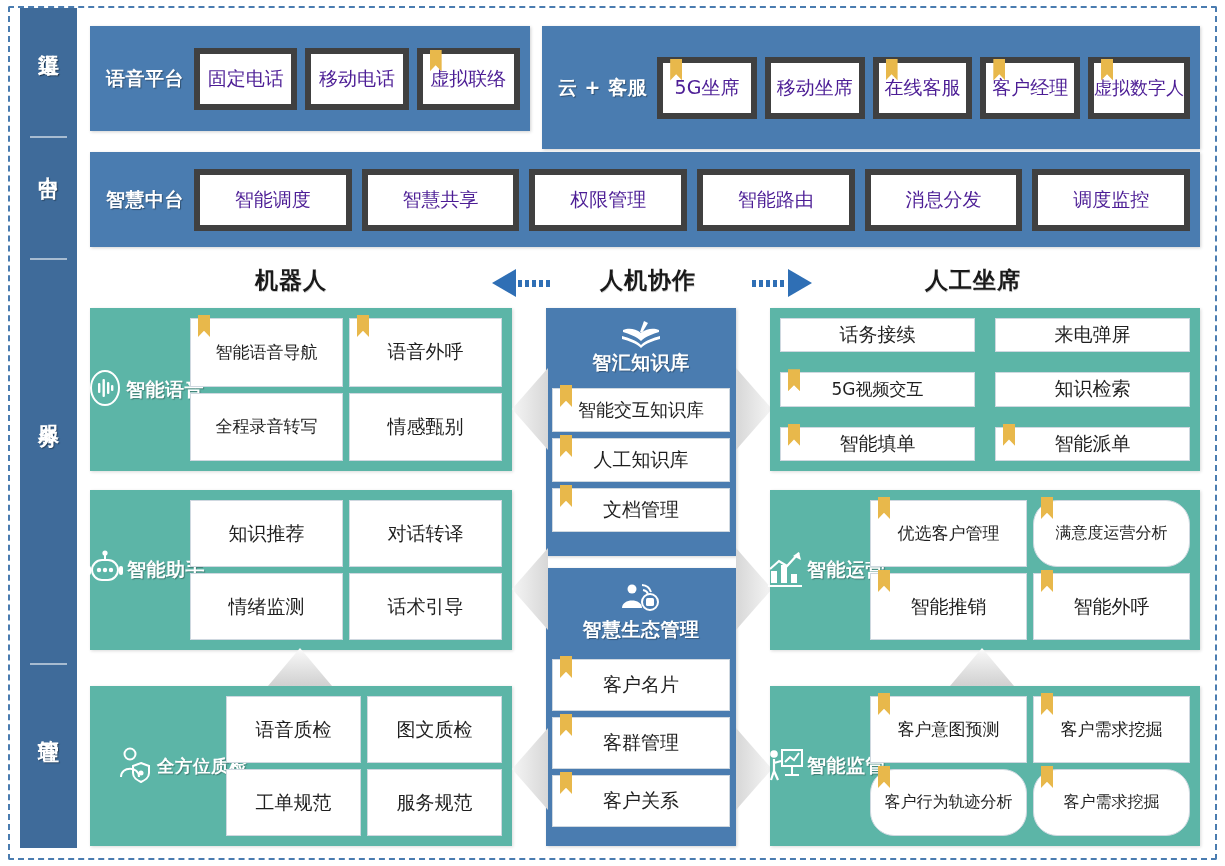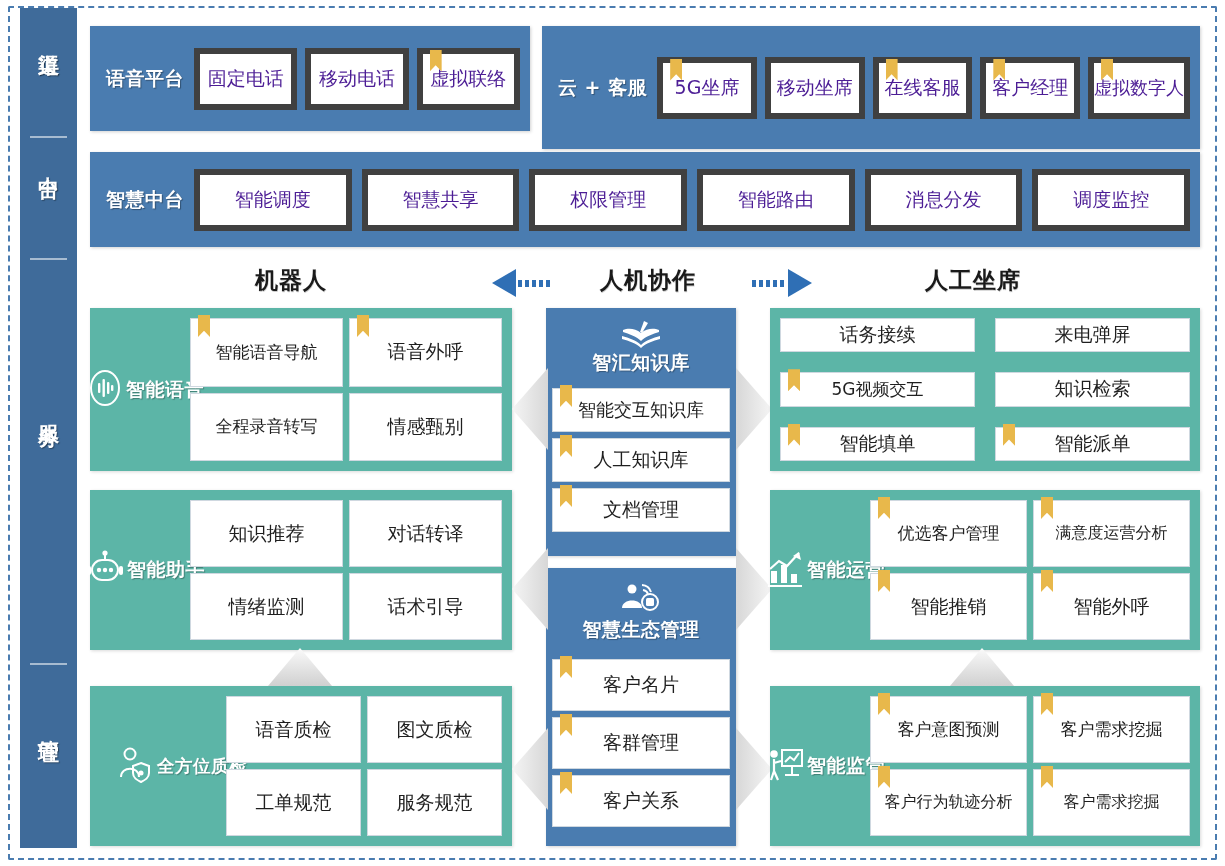--- a/index.html
+++ b/index.html
@@ -102,21 +102,21 @@
   .gpanel .gname.small { font-size:17.5px; }
   .grid { flex:1; display:grid; gap:6px; height:100%; }
   .g2x2 { grid-template-columns:1fr 1fr; grid-template-rows:1fr 1fr; }
   .g3x2 { grid-template-columns:1fr 1fr; grid-template-rows:1fr 1fr 1fr; }
   .cell {
     background:#fff; border:1px solid #cfd8e0;
     display:flex; align-items:center; justify-content:center;
     font-size:19px; color:#1f1f1f; position:relative; white-space:nowrap;
   }
   .cell.sm { font-size:17px; }
-  .cell.xs { font-size:16px; }
+  .cell.xs { font-size:16px;border-radius:24px; }
   
   .bstack {
     position:absolute; background:#4a7cb0;
     padding:6px; display:flex; flex-direction:column; gap:6px;
     box-shadow: 1px 1px 3px rgba(0,0,0,.18);
   }
   .bhead {
     display:flex; flex-direction:column; align-items:center;
     justify-content:center; gap:1px; padding:5px 0 6px;
   }

